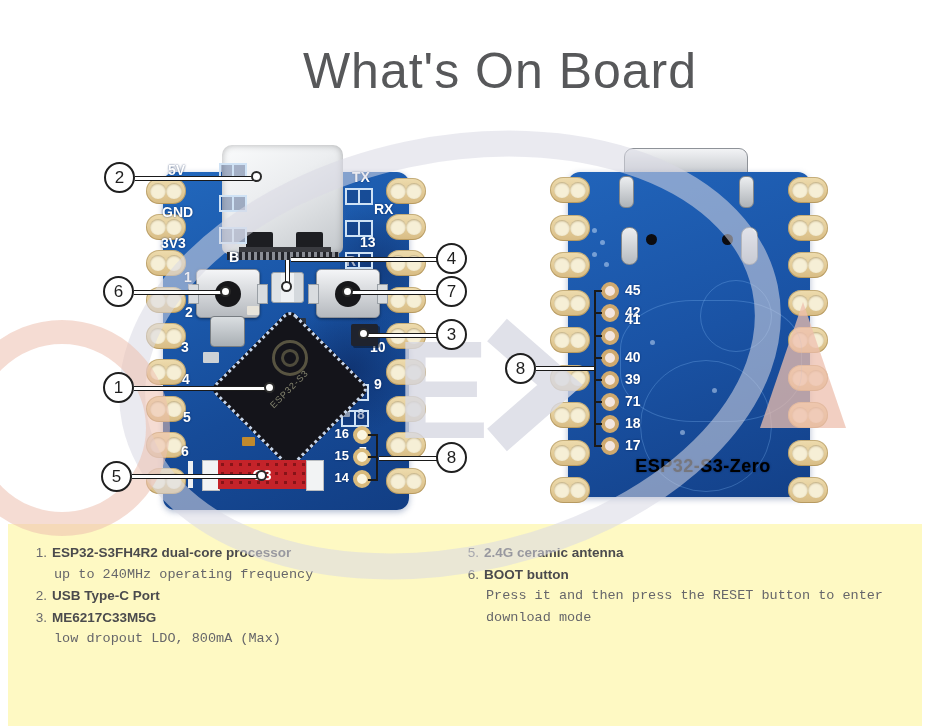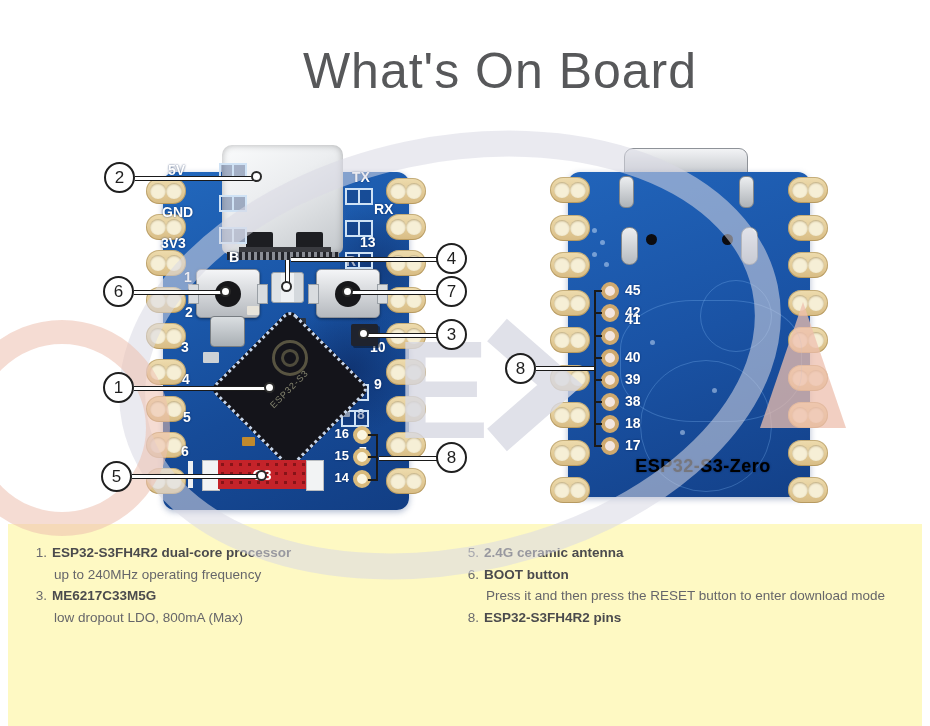--- a/index.html
+++ b/index.html
@@ -11,21 +11,21 @@
   .title{position:absolute;left:70px;top:42px;width:860px;text-align:center;
          font-size:50px;letter-spacing:1px;color:#57585a;}
 
   
   .legend-panel{position:absolute;left:8px;top:524px;width:914px;height:212px;background:#fef9c3;}
   .legend-col{position:absolute;top:18px;font-size:13.5px;line-height:21.6px;color:#66666a;}
   .legend-col.left{left:22px;width:400px;}
   .legend-col.right{left:454px;width:440px;}
   .lrow .num{display:inline-block;min-width:17px;text-align:right;margin-right:5px;color:#6a6a6e;}
   .lrow .lt{font-weight:bold;color:#4b4b4d;}
-  .ldesc{padding-left:24px;color:#66666a;}
+  .ldesc{padding-left:24px;color:#66666a;font-family:Liberation Mono, monospace;}
 
   
   .board-body{position:absolute;border-radius:12px;box-shadow:0 2px 6px rgba(30,60,120,.35);}
   .front-body{left:163px;top:172px;width:246px;height:338px;
       background:linear-gradient(155deg,#2268bd 0%,#1b58aa 35%,#164b98 62%,#123e84 100%);}
   .back-body{left:568px;top:172px;width:242px;height:325px;
       background:linear-gradient(160deg,#2164ba 0%,#1a53a5 50%,#134088 100%);}
   .patch{position:absolute;border-radius:50%;}
 
   .tab{position:absolute;width:40px;height:26px;border-radius:13px;
@@ -117,28 +117,28 @@
 <body>
 
 <div class="stage">
 
   <div class="title">What's On Board</div>
 
   <div class="legend-panel">
     <div class="legend-col left">
       <div class="lrow"><span class="num">1.</span><span class="lt">ESP32-S3FH4R2 dual-core processor</span></div>
       <div class="ldesc">up to 240MHz operating frequency</div>
+      <div class="lrow"><span class="num">2.</span><span class="lt">USB Type-C Port</span></div>
       <div class="lrow"><span class="num">3.</span><span class="lt">ME6217C33M5G</span></div>
       <div class="ldesc">low dropout LDO, 800mA (Max)</div>
     </div>
     <div class="legend-col right">
       <div class="lrow"><span class="num">5.</span><span class="lt">2.4G ceramic antenna</span></div>
       <div class="lrow"><span class="num">6.</span><span class="lt">BOOT button</span></div>
       <div class="ldesc">Press it and then press the RESET button to enter download mode</div>
-      <div class="lrow"><span class="num">8.</span><span class="lt">ESP32-S3FH4R2 pins</span></div>
     </div>
   </div>
 
   <div class="abs" style="left:624px;top:148px;width:122px;height:32px;border-radius:9px;
               background:linear-gradient(180deg,#f2f3f5,#b9bdc2);border:1px solid #8e9298;"></div>
 
   <div class="board-body front-body"></div>
   <div class="board-body back-body"></div>
 
   <div class="patch" style="left:285px;top:300px;width:130px;height:140px;background:radial-gradient(circle,rgba(8,25,70,.45),transparent 70%);"></div>
@@ -290,21 +290,21 @@
   <div class="bpad" style="left:601px;top:349px;"></div>
   <div class="bpad" style="left:601px;top:371px;"></div>
   <div class="bpad" style="left:601px;top:393px;"></div>
   <div class="bpad" style="left:601px;top:415px;"></div>
   <div class="bpad" style="left:601px;top:437px;"></div>
   <span class="pinlbl" style="left:625px;top:283px;">45</span>
   <span class="pinlbl" style="left:625px;top:305px;">42</span>
   <span class="pinlbl" style="left:625px;top:312px;">41</span>
   <span class="pinlbl" style="left:625px;top:350px;">40</span>
   <span class="pinlbl" style="left:625px;top:372px;">39</span>
-  <span class="pinlbl" style="left:625px;top:394px;">38</span>
+  <span class="pinlbl" style="left:625px;top:394px;">71</span>
   <span class="pinlbl" style="left:625px;top:416px;">18</span>
   <span class="pinlbl" style="left:625px;top:438px;">17</span>
 
   <div class="board-name">ESP32-S3-Zero</div>
 
   <svg class="wm" width="930" height="726" viewBox="0 0 930 726">
     <ellipse cx="450" cy="355" rx="322" ry="205" fill="none" stroke="#d8d9e3" stroke-width="26" transform="rotate(-12 450 355)" opacity="0.55"></ellipse>
     <text x="396" y="438" font-family="Liberation Sans, sans-serif" font-size="140" font-weight="bold" fill="#d8d9e3" opacity="0.8">E</text>
     <path d="M497 330 L560 385 L497 440" stroke="#d8d9e3" stroke-width="30" fill="none" opacity="0.8"></path>
     <path d="M803 302 L846 428 L760 428 Z" fill="#edbfae" opacity="0.75"></path>

